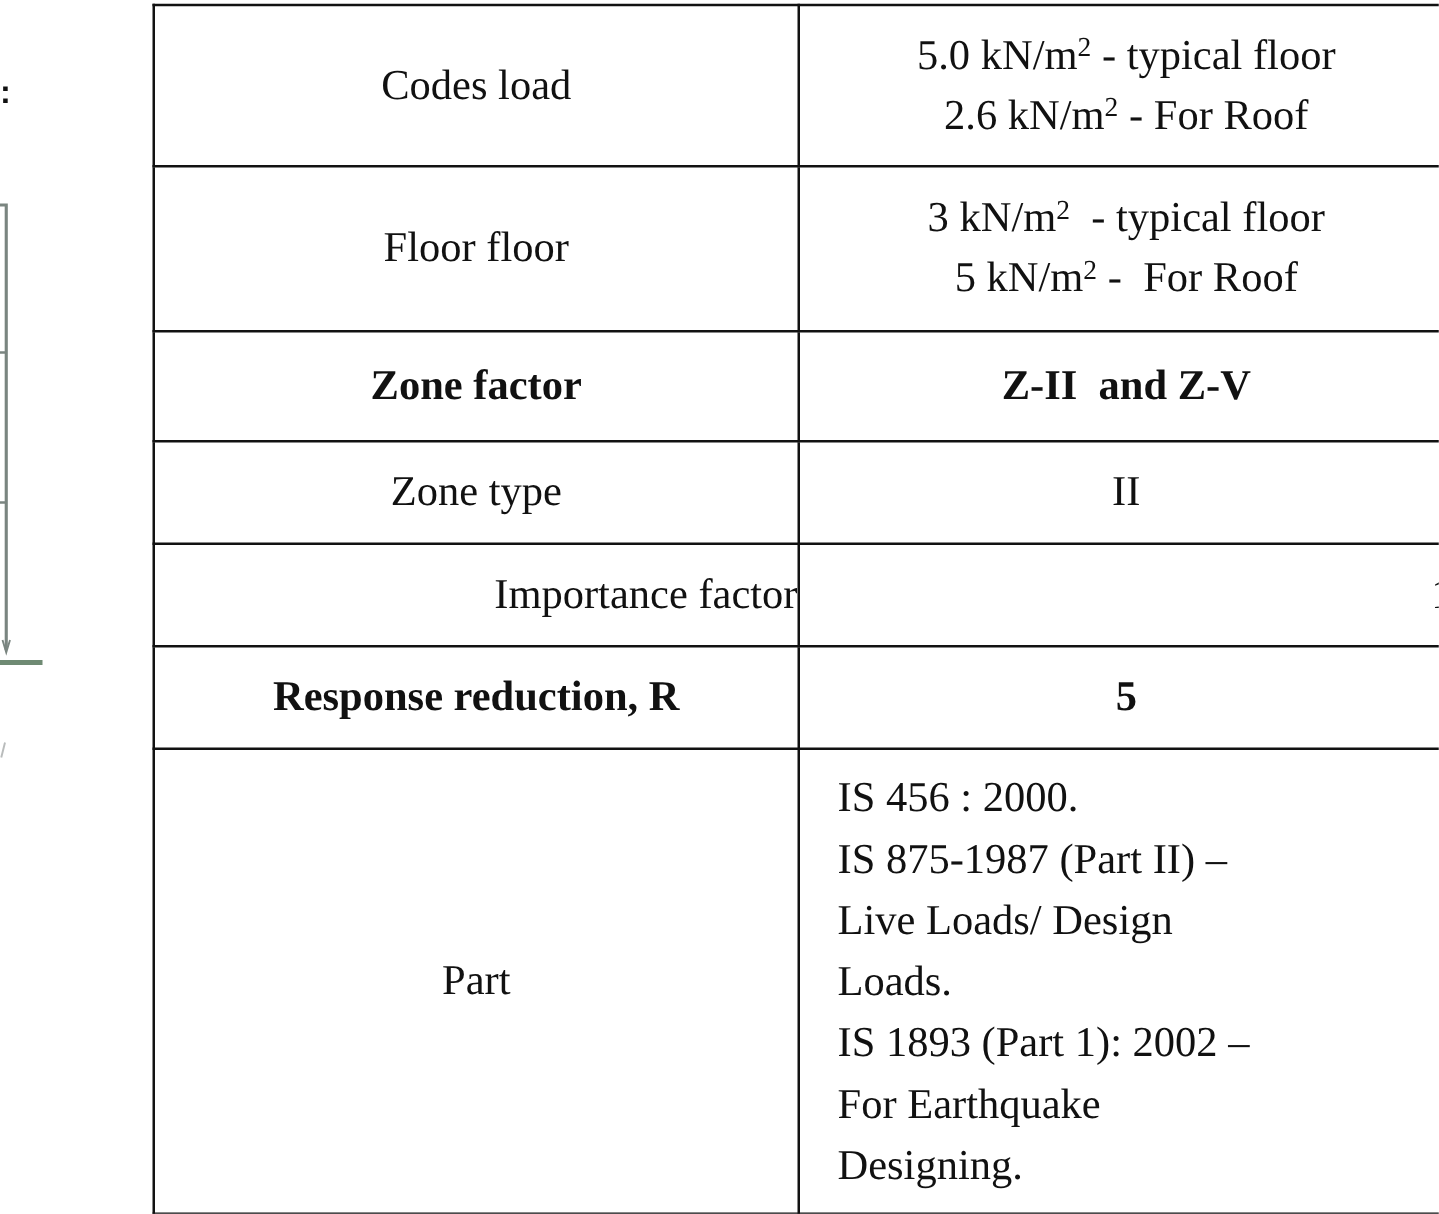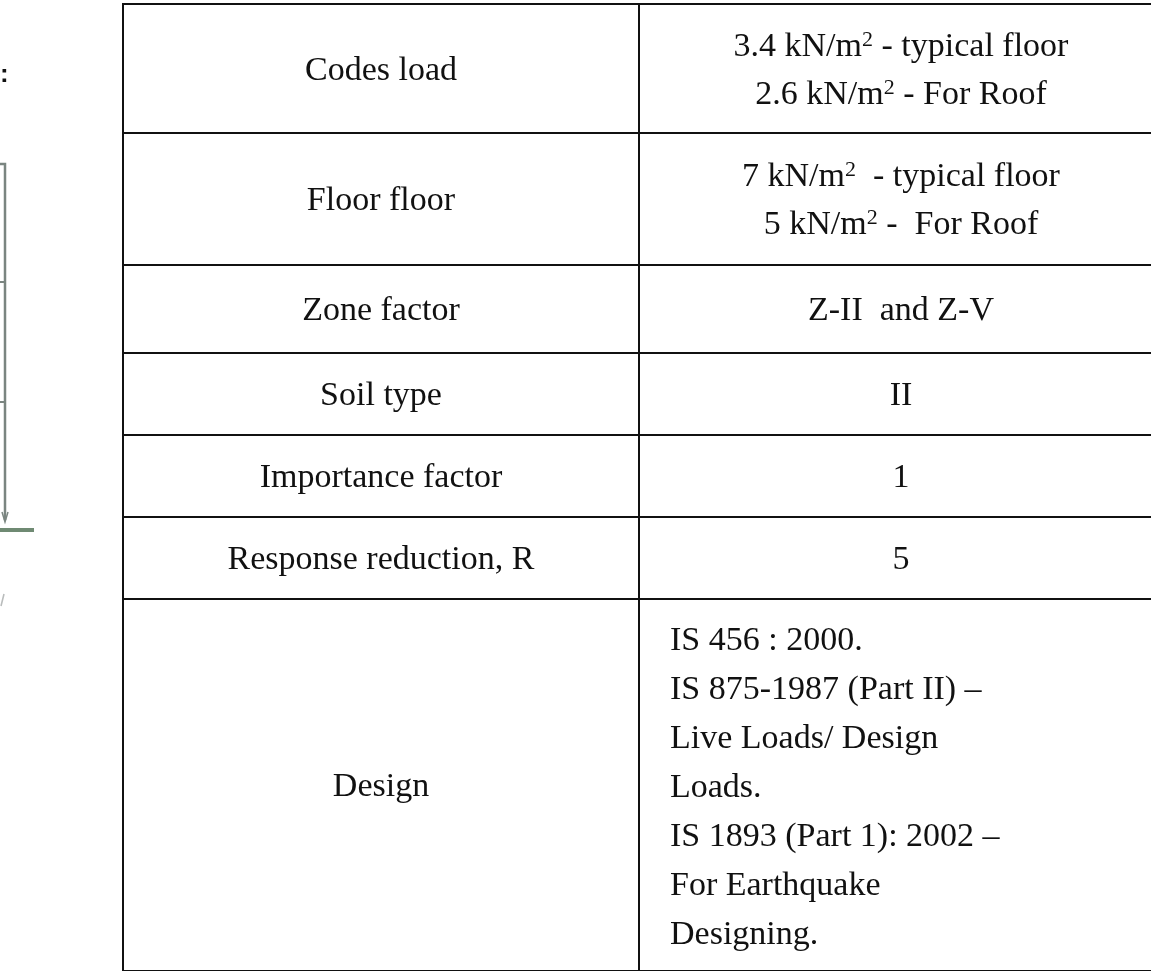--- a/index.html
+++ b/index.html
@@ -48,24 +48,24 @@
       vertical-align: middle;
       text-align: center;
       font-size: 34px;
       line-height: 48px;
       font-family: "Liberation Serif", "DejaVu Serif", serif;
     }
     .spec-table col.c1 { width: 516px; }
     .spec-table col.c2 { width: 524px; }
     .r1 td { height: 127px; }
     .r2 td { height: 130px; }
-    .r3 td { height: 86px; }
+    .r3 td { height: 86px; font-weight: bold; }
     .r4 td { height: 80px; }
-    .r5 td { height: 80px; }
-    .r6 td { height: 80px; }
+    .r5 td { height: 80px; text-align: right; }
+    .r6 td { height: 80px; font-weight: bold; }
     .r7 td { height: 370px; }
     .value-line { display: block; white-space: nowrap; }
     .value-line sup {
       font-size: 22px;
       vertical-align: 10px;
       line-height: 0;
     }
     .codes-cell {
       text-align: left !important;
       padding-left: 30px !important;
@@ -91,49 +91,49 @@
 
 <table class="spec-table">
   <colgroup>
       <col class="c1">
       <col class="c2">
     </colgroup>
   <tbody>
     <tr class="r1">
       <td>Codes load</td>
       <td>
-        <span class="value-line"><span>3.4 kN/m</span><sup>2</sup><span style="white-space:pre"> - typical floor</span></span>
+        <span class="value-line"><span>5.0 kN/m</span><sup>2</sup><span style="white-space:pre"> - typical floor</span></span>
         <span class="value-line"><span>2.6 kN/m</span><sup>2</sup><span style="white-space:pre"> - For Roof</span></span>
       </td>
     </tr>
     <tr class="r2">
       <td>Floor floor</td>
       <td>
-        <span class="value-line"><span>7 kN/m</span><sup>2</sup><span style="white-space:pre">  - typical floor</span></span>
+        <span class="value-line"><span>3 kN/m</span><sup>2</sup><span style="white-space:pre">  - typical floor</span></span>
         <span class="value-line"><span>5 kN/m</span><sup>2</sup><span style="white-space:pre"> -  For Roof</span></span>
       </td>
     </tr>
     <tr class="r3">
       <td>Zone factor</td>
       <td style="white-space:pre">Z-II  and Z-V</td>
     </tr>
     <tr class="r4">
-      <td>Soil type</td>
+      <td>Zone type</td>
       <td>II</td>
     </tr>
     <tr class="r5">
       <td>Importance factor</td>
       <td>1</td>
     </tr>
     <tr class="r6">
       <td>Response reduction, R</td>
       <td>5</td>
     </tr>
     <tr class="r7">
-      <td>Design</td>
+      <td>Part</td>
       <td class="codes-cell">
         <span class="value-line">IS 456 : 2000.</span>
         <span class="value-line">IS 875-1987 (Part II) –</span>
         <span class="value-line">Live Loads/ Design</span>
         <span class="value-line">Loads.</span>
         <span class="value-line">IS 1893 (Part 1): 2002 –</span>
         <span class="value-line">For Earthquake</span>
         <span class="value-line">Designing.</span>
       </td>
     </tr>

